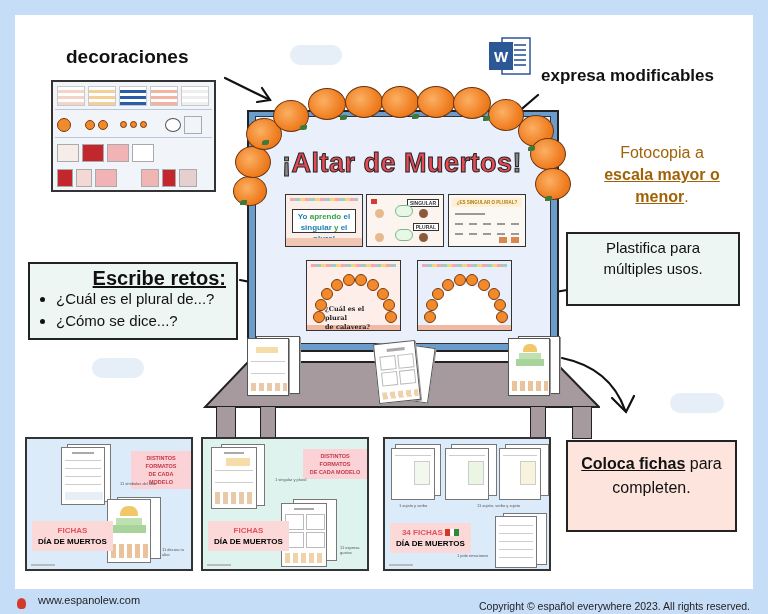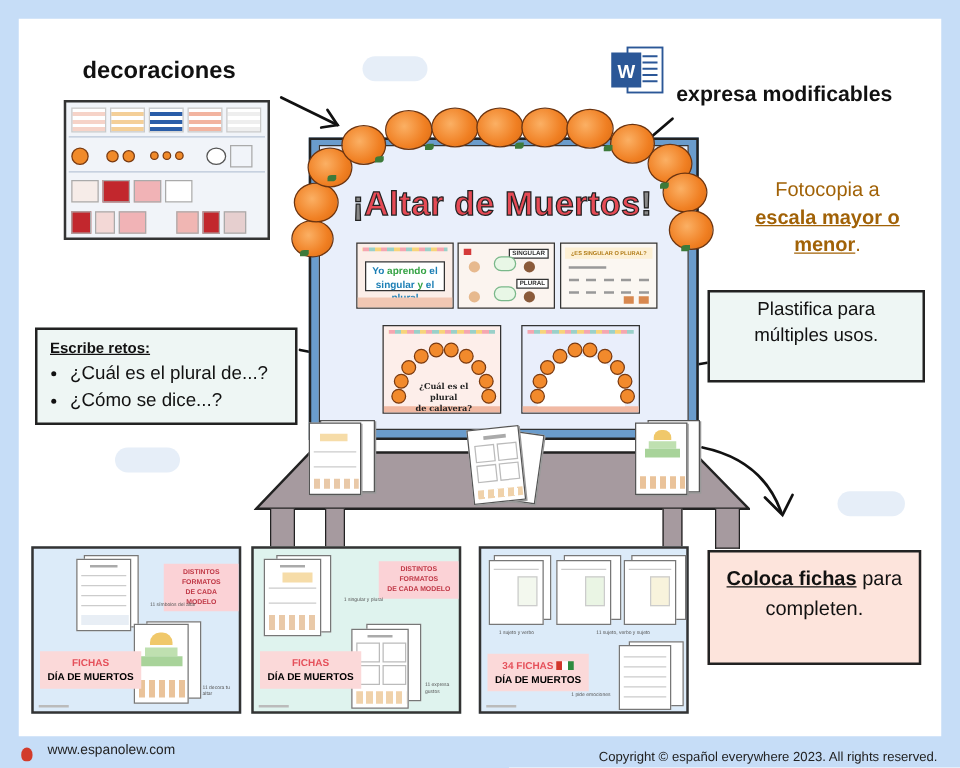--- a/index.html
+++ b/index.html
@@ -26,21 +26,21 @@
   .slide .banner { position: absolute; left: 4px; right: 4px; height: 3px; top: 3px; background: repeating-linear-gradient(90deg, #f5a6b0 0 5px, #9ad0c9 5px 10px, #f7d47a 10px 15px); }
   .s1-text { position: absolute; left: 6px; top: 14px; right: 6px; height: 24px; background: #fff; border: 1px solid #333; font-size: 8px; font-weight: bold; color: #1c7fb5; text-align: center; line-height: 11px; padding-top: 1px; }
   .s1-text .g { color: #36a345; }
   .bubble { position: absolute; background: #e8f7e6; border: 1px solid #7ab88a; border-radius: 8px; }
   .tag { position: absolute; font-size: 5px; font-weight: bold; background: #fff; border: 1px solid #333; padding: 0 2px; color: #333; }
   .flower { position: absolute; border-radius: 50%; background: radial-gradient(circle at 40% 40%, #fbb064, #f07f22 60%, #d86a12); border: 1.5px solid #6b3410; }
   .leaf { position: absolute; width: 7px; height: 5px; background: #3d7a3a; border-radius: 50% 0; }
   .arch-flower { position: absolute; width: 12px; height: 12px; border-radius: 50%; background: #f28a2c; border: 1px solid #7a3a10; }
   .callout { position: absolute; border: 2px solid #222; background: #eef6f4; text-align: center; color: #111; }
   .retos { left: 28px; top: 262px; width: 210px; height: 78px; text-align: left; padding: 4px 0 0 10px; }
-  .retos .ttl { text-align: left; font-size: 12px; font-weight: bold; text-decoration: underline; line-height: 20px; padding-right: 10px; }
+  .retos .ttl { text-align: right; font-size: 20px; font-weight: bold; text-decoration: underline; line-height: 20px; padding-right: 10px; }
   .retos li { font-size: 15px; line-height: 22px; margin-left: 16px; }
   .hoja { left: 566px; top: 232px; width: 174px; height: 74px; padding-top: 3px; }
   .hoja .ttl { font-size: 15px; font-weight: bold; text-decoration: underline; line-height: 21px; }
   .hoja .txt { font-size: 15px; line-height: 21px; }
   .coloca { left: 566px; top: 440px; width: 171px; height: 92px; background: #fde4dc; padding-top: 10px; font-size: 16px; line-height: 24px; }
   .coloca b { text-decoration: underline; }
   .table-top { left: 203px; top: 360px; width: 397px; height: 50px; }
   .leg { position: absolute; background: #a69a9f; border: 1.5px solid #222; border-top: none; }
   .paper { position: absolute; background: #fff; border: 1px solid #555; box-shadow: 1px 1px 0 #999; }
   .p-line { position: absolute; left: 3px; right: 3px; height: 1px; background: #ccc; }
@@ -181,21 +181,21 @@
   <div class="arch-flower" style="left:6px;top:50px;"></div>
   <div class="arch-flower" style="left:8px;top:38px;"></div>
   <div class="arch-flower" style="left:14px;top:27px;"></div>
   <div class="arch-flower" style="left:24px;top:18px;"></div>
   <div class="arch-flower" style="left:36px;top:13px;"></div>
   <div class="arch-flower" style="left:48px;top:13px;"></div>
   <div class="arch-flower" style="left:60px;top:18px;"></div>
   <div class="arch-flower" style="left:70px;top:27px;"></div>
   <div class="arch-flower" style="left:76px;top:38px;"></div>
   <div class="arch-flower" style="left:78px;top:50px;"></div>
-  <div class="abs" style="left:18px;top:44px;width:60px;text-align:center;font-size:6.5px;font-weight:bold;font-family:'DejaVu Serif',serif;line-height:9px;color:#222;">
+  <div class="abs" style="left:18px;top:44px;width:60px;font-size:6.5px;font-weight:bold;font-family:'DejaVu Serif',serif;line-height:9px;color:#222;">
     <div>¿Cuál es el plural</div>
     <div>de calavera?</div>
   </div>
 </div>
 <div class="slide" style="left:417px;top:260px;width:95px;height:71px;background:#e9eefb;">
   <div class="banner"></div>
   <div class="abs" style="left:0;right:0;bottom:0;height:5px;background:#f1b9a3;"></div>
   <div class="abs" style="left:12px;top:24px;width:70px;height:40px;background:#fff;border-radius:35px 35px 0 0;"></div>
   <div class="arch-flower" style="left:6px;top:50px;"></div>
   <div class="arch-flower" style="left:8px;top:38px;"></div>

